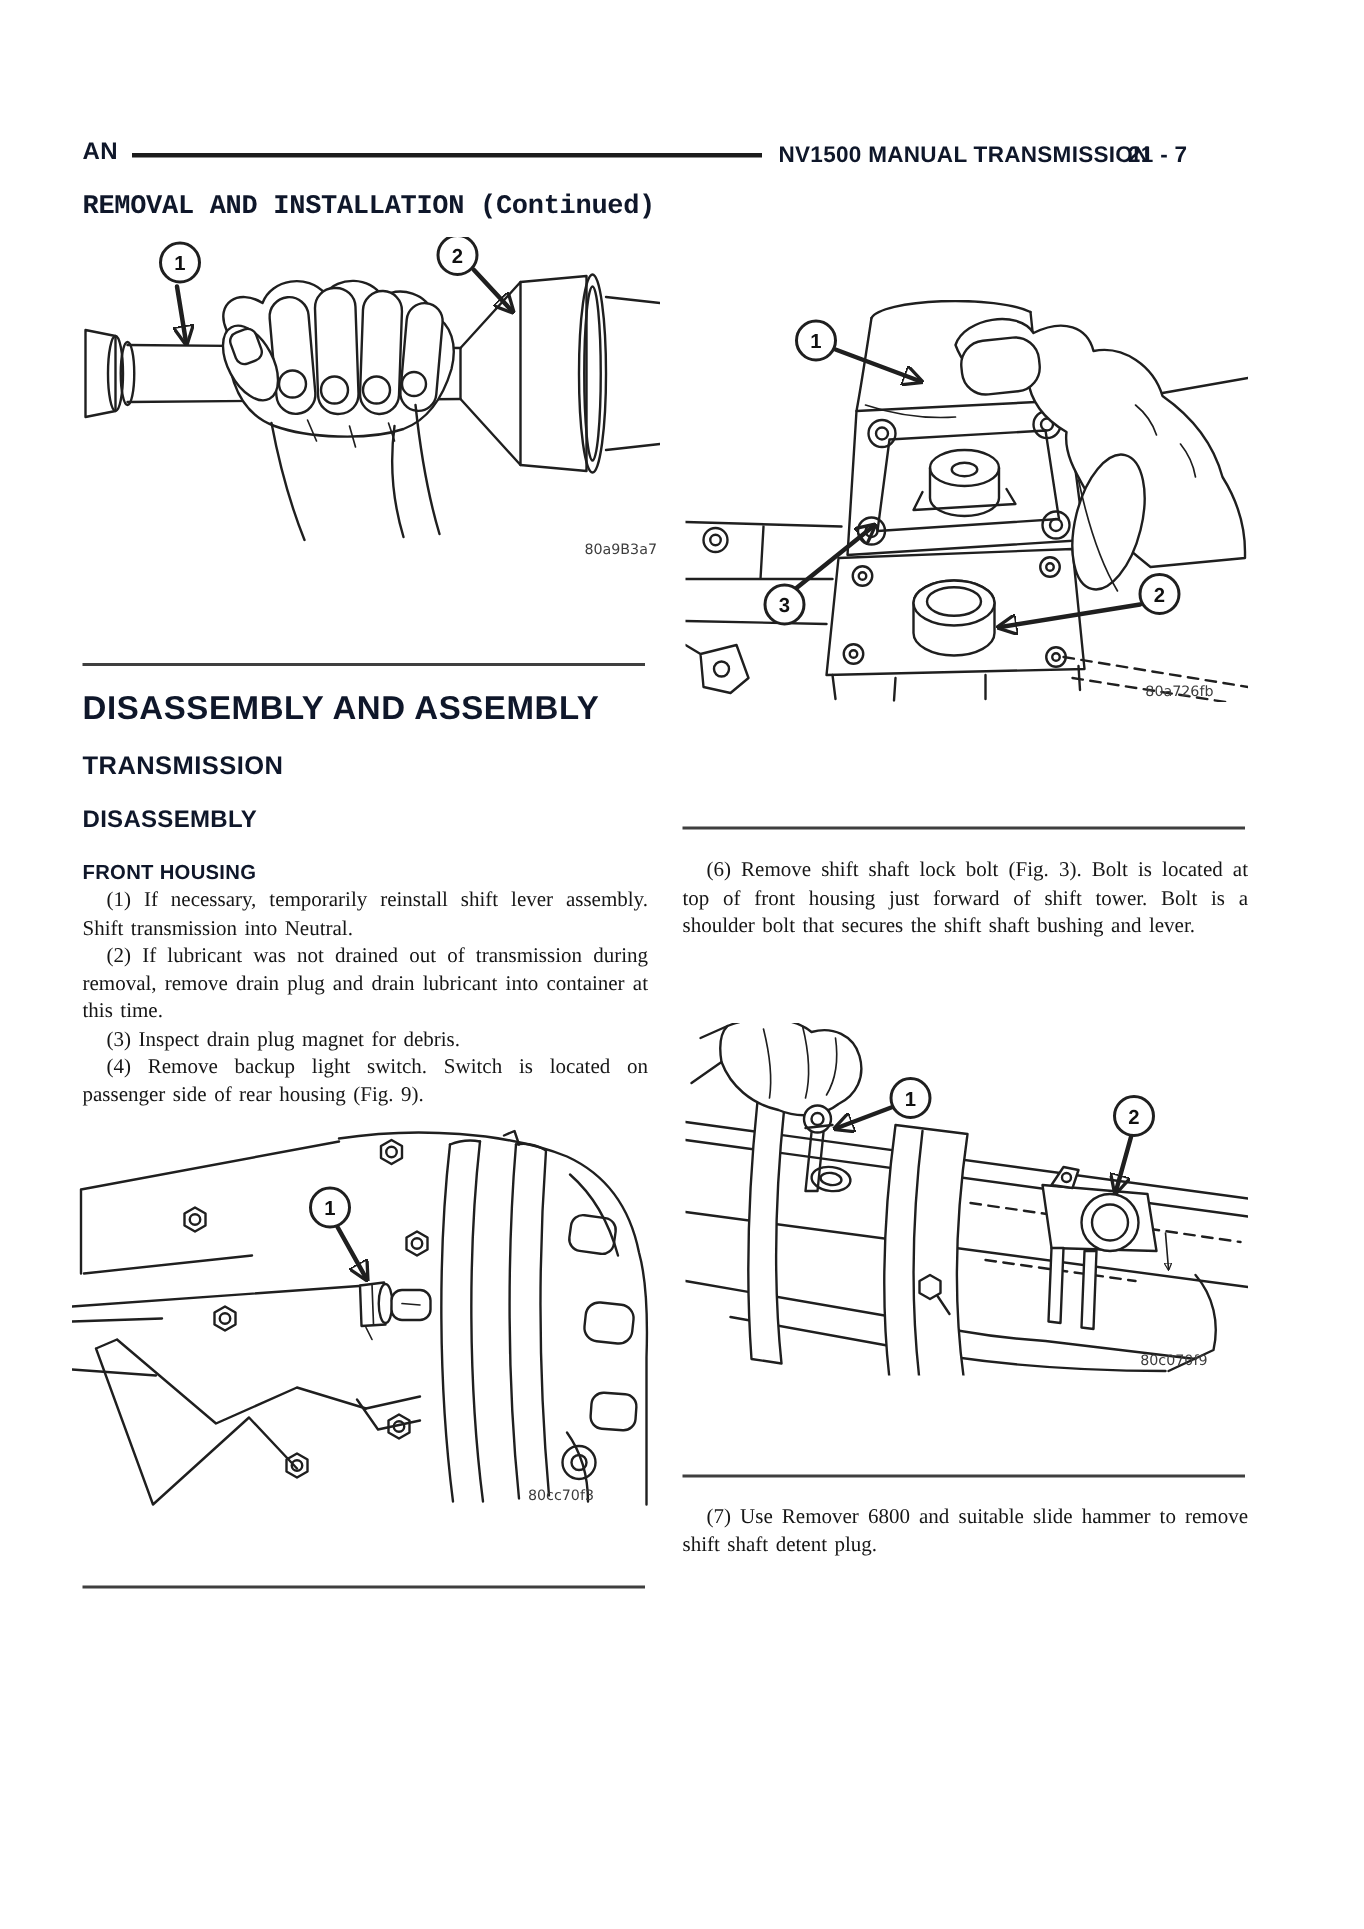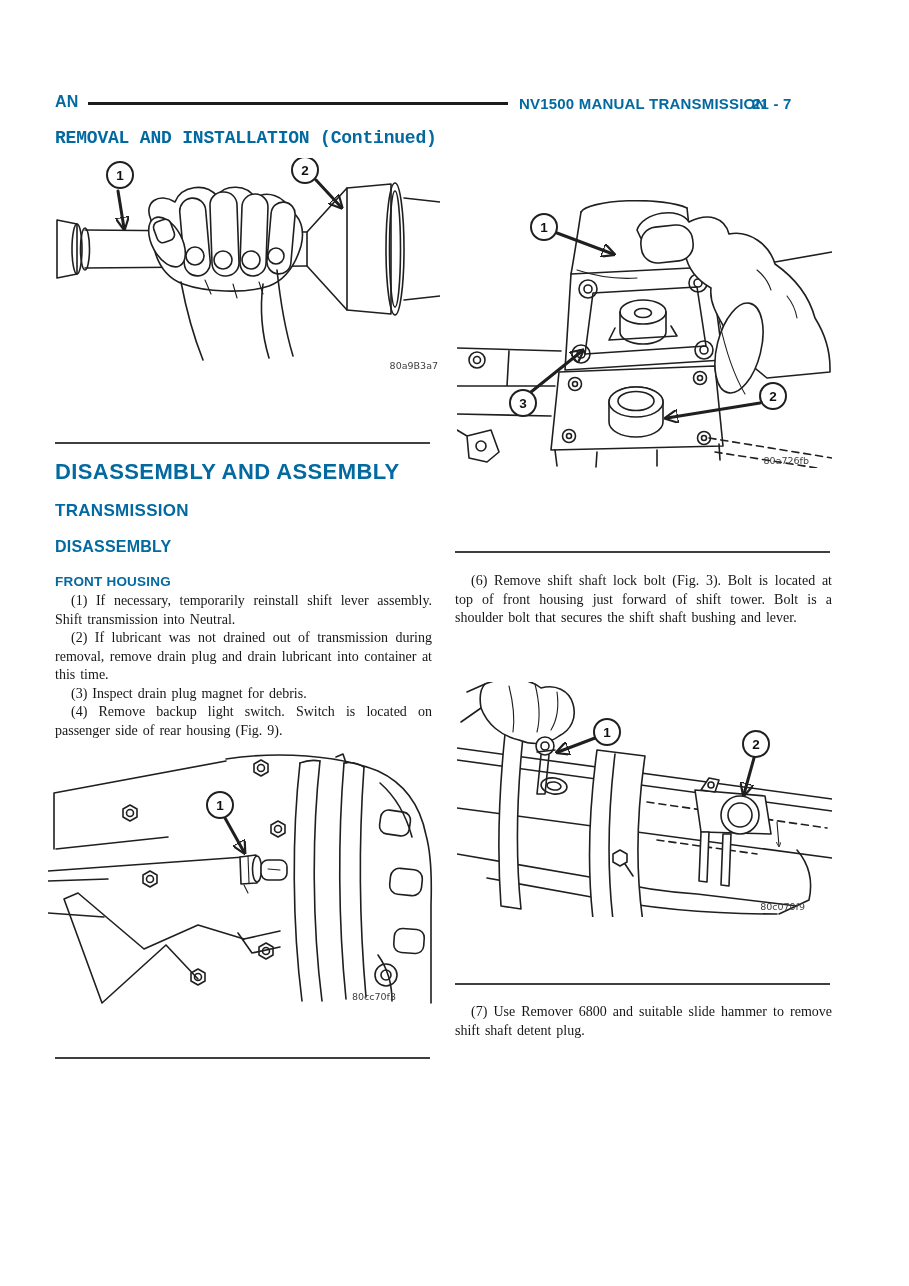--- a/index.html
+++ b/index.html
@@ -1,21 +1,21 @@
 <!DOCTYPE html>
 <html><head>
 <meta charset="utf-8">
 <style>
   html,body{margin:0;padding:0;background:#e8e8e8;}
   .page{
     position:relative;width:909px;height:1286px;background:#ffffff;
     font-family:"Liberation Serif","DejaVu Serif",serif;color:#161616;overflow:hidden;
   }
   .abs{position:absolute;}
-  .sans{font-family:"Liberation Sans","DejaVu Sans",sans-serif;font-weight:bold;color:#0369a1;}
+  .sans{font-family:"Liberation Sans","DejaVu Sans",sans-serif;font-weight:bold;color:#0f172a;}
   .hdr-code{font-size:16px;letter-spacing:.2px;}
   .hdr-title{font-size:15px;letter-spacing:.2px;}
   .rule{background:#3f3f3f;height:2px;}
   .rule-hdr{background:#1c1c1c;height:3px;}
   .h-cont{font-size:18px;letter-spacing:-0.2px;}
   .h1{font-size:22px;letter-spacing:.4px;}
   .h2{font-size:17px;letter-spacing:.3px;}
   .h3{font-size:16px;letter-spacing:.2px;}
   .h4{font-size:13.5px;letter-spacing:.2px;}
   .body-col{width:377px;font-size:14px;line-height:18.5px;text-align:justify;word-spacing:1.5px;}

